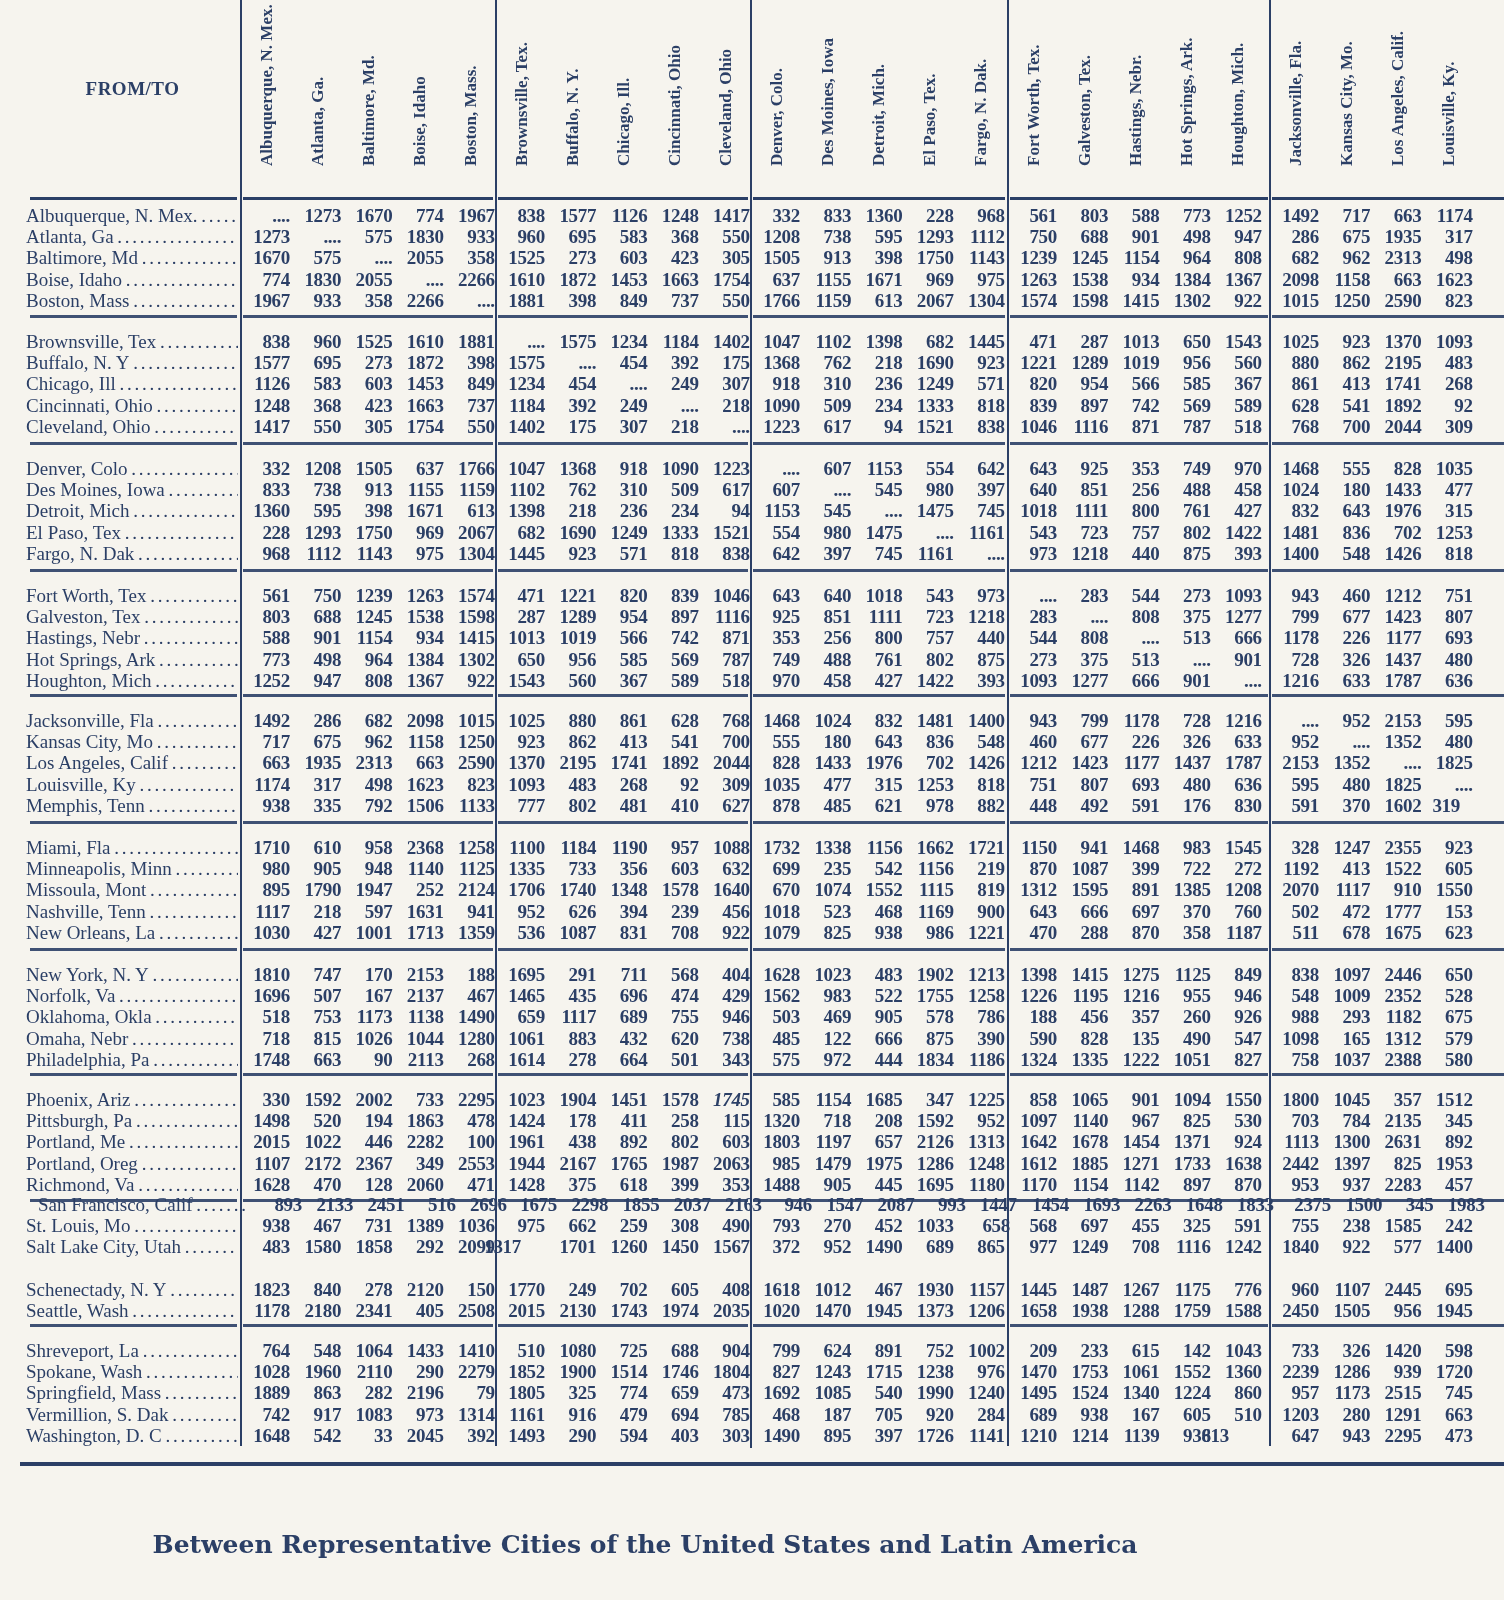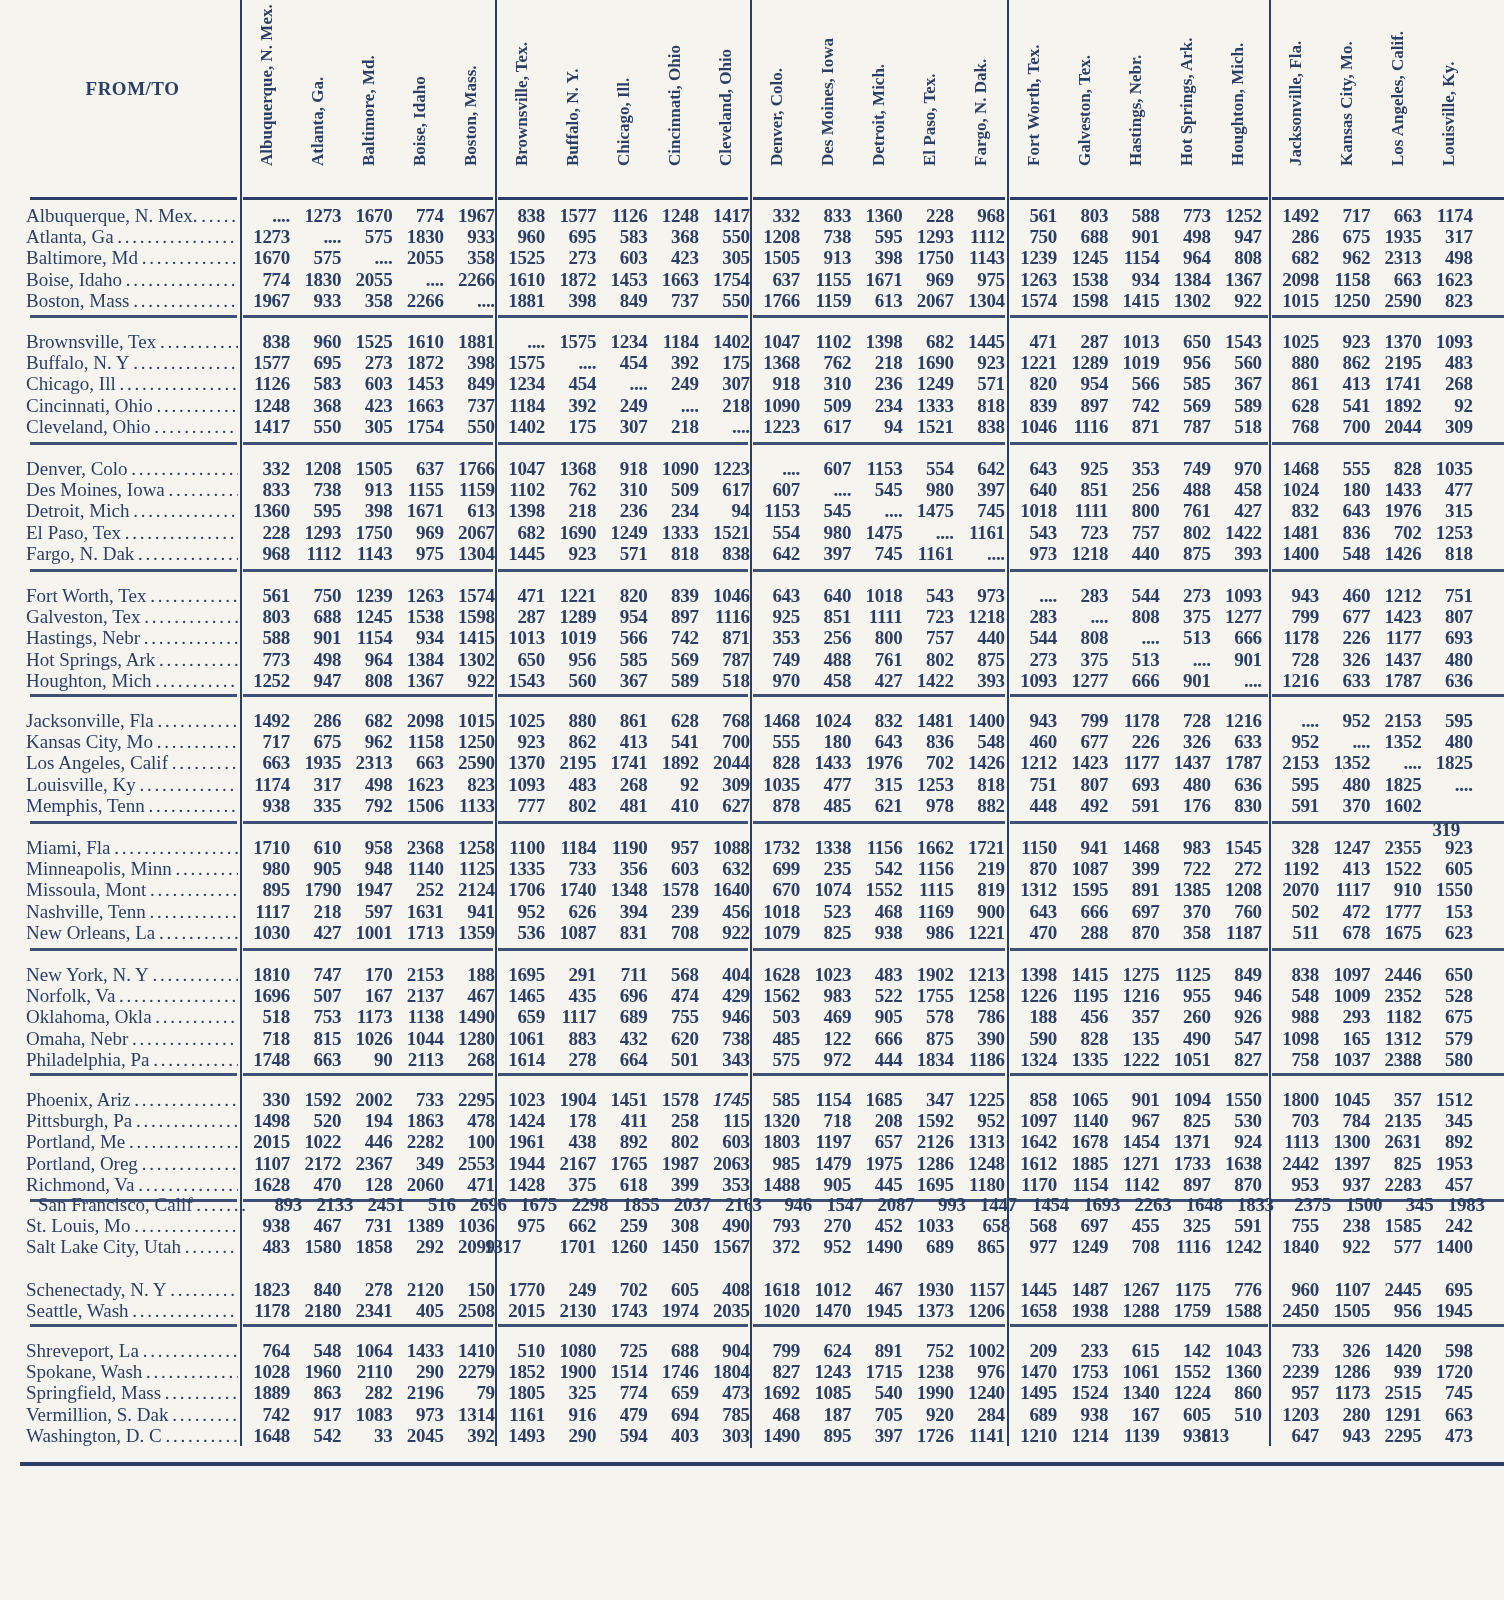--- a/index.html
+++ b/index.html
@@ -850,21 +850,21 @@
         <div class="cell" style="left: 902.6px;">978</div>
         <div class="cell" style="left: 953.8px;">882</div>
         <div class="cell" style="left: 1006px;">448</div>
         <div class="cell" style="left: 1057.2px;">492</div>
         <div class="cell" style="left: 1108.4px;">591</div>
         <div class="cell" style="left: 1159.6px;">176</div>
         <div class="cell" style="left: 1210.8px;">830</div>
         <div class="cell" style="left: 1268px;">591</div>
         <div class="cell" style="left: 1319.2px;">370</div>
         <div class="cell" style="left: 1370.4px;">1602</div>
-        <div class="cell" style="left: 1409px; margin-top: 24px;">319</div>
+        <div class="cell" style="left: 1409px;">319</div>
       </div>
       <div class="grp-rule" style="left: 30px; width: 207px; top: 821px;"></div>
       <div class="grp-rule" style="left: 243px; width: 250px; top: 821px;"></div>
       <div class="grp-rule" style="left: 498px; width: 250px; top: 821px;"></div>
       <div class="grp-rule" style="left: 753px; width: 252px; top: 821px;"></div>
       <div class="grp-rule" style="left: 1010px; width: 258px; top: 821px;"></div>
       <div class="grp-rule" style="left: 1272px; width: 232px; top: 821px;"></div>
       <div class="row" style="top: 837px;">
         <div class="city">Miami, Fla</div>
         <div class="cell" style="left: 239px;">1710</div>
@@ -1559,13 +1559,14 @@
         <div class="cell" style="left: 1108.4px;">1139</div>
         <div class="cell" style="left: 1159.6px;">936</div>
         <div class="cell" style="left: 1178px;">813</div>
         <div class="cell" style="left: 1268px;">647</div>
         <div class="cell" style="left: 1319.2px;">943</div>
         <div class="cell" style="left: 1370.4px;">2295</div>
         <div class="cell" style="left: 1421.6px;">473</div>
       </div>
     </div>
   <div class="bottom-rule"></div>
+  <div class="subtitle">Between Representative Cities of the United States and Latin America</div>
 </div>
 
 </body></html>

